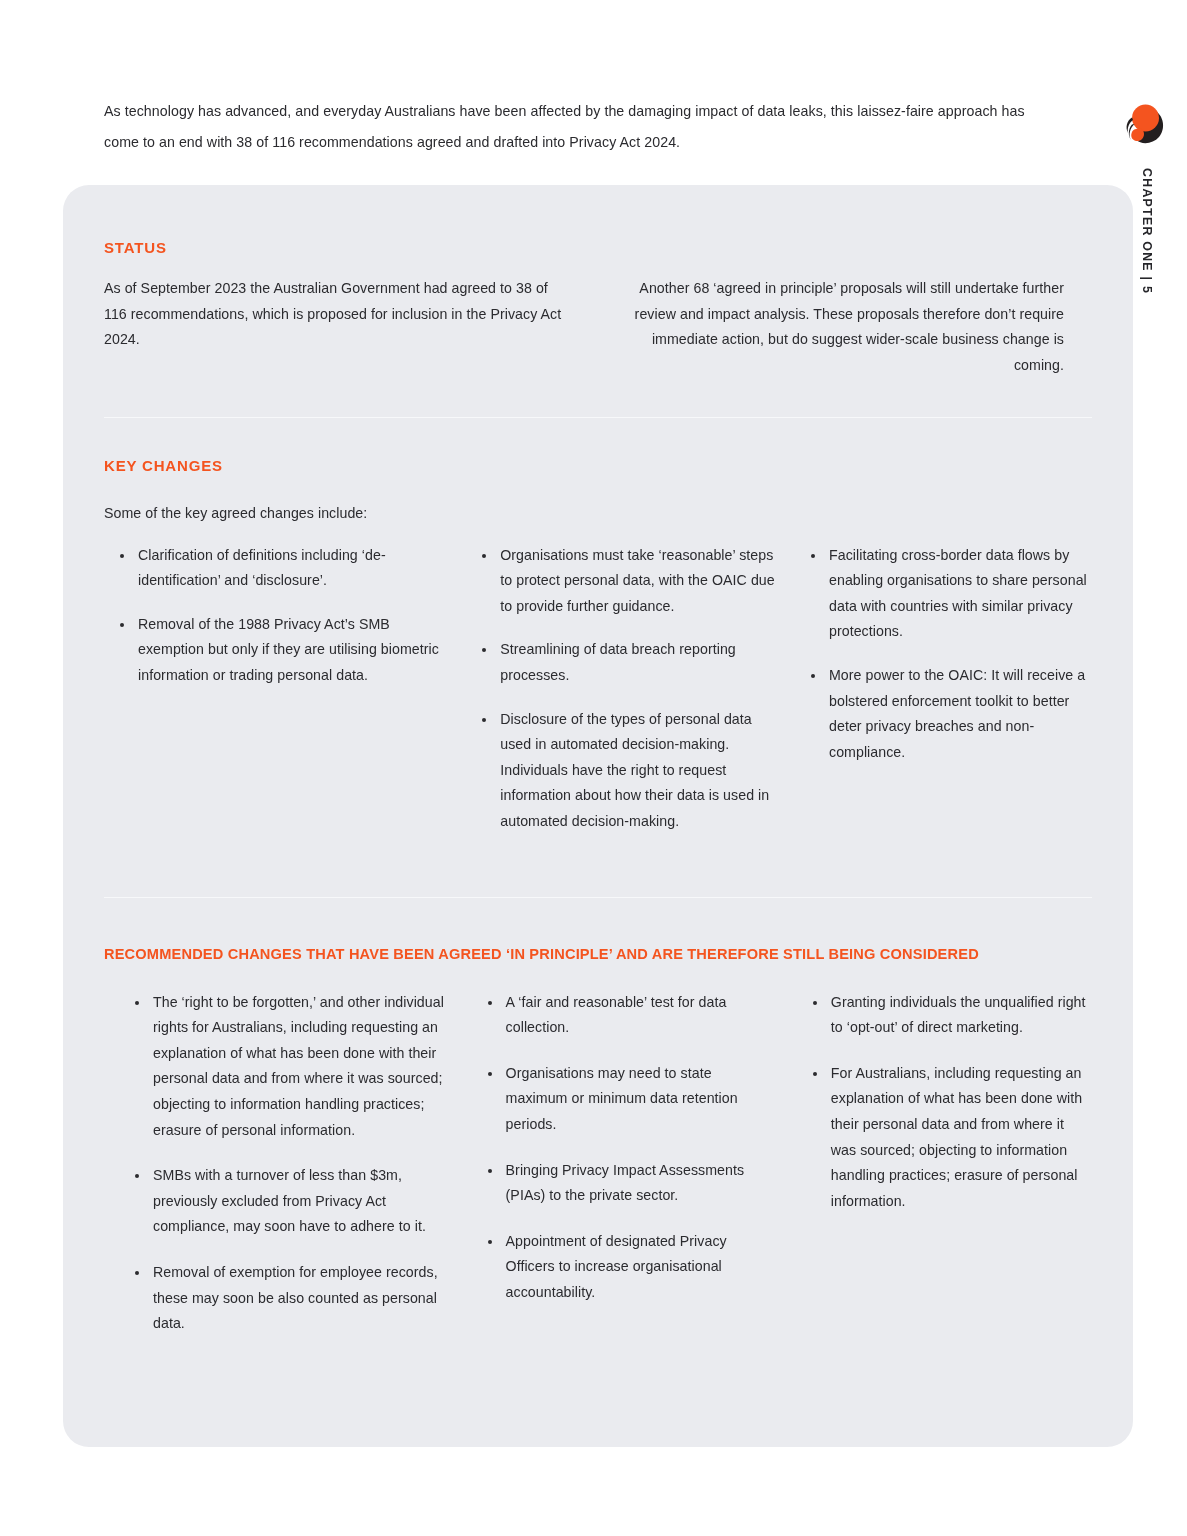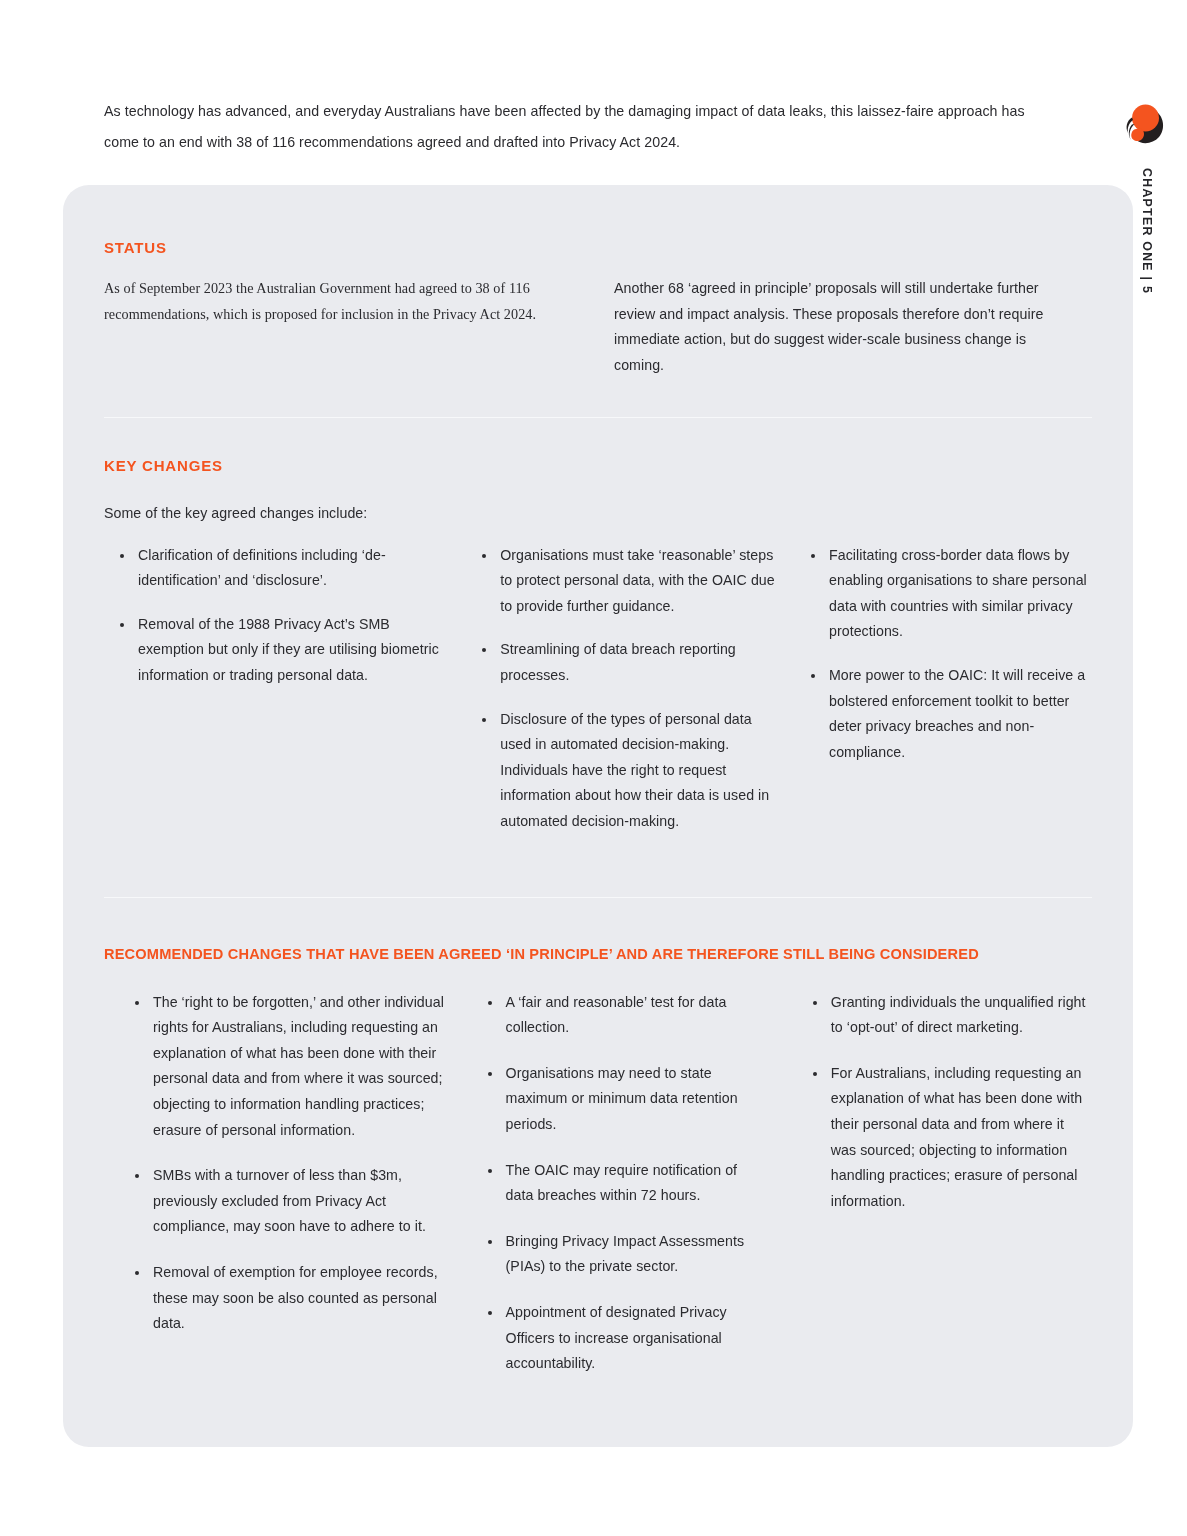--- a/index.html
+++ b/index.html
@@ -82,22 +82,22 @@
 
   
   .status-block { position: absolute; top: 55px; left: 0; width: 100%; }
   .status-cols {
     position: absolute;
     top: 36px;
     left: 0;
     width: 100%;
     display: flex;
   }
-  .status-col-left  { width: 510px; font-family: Liberation Serif, serif; }
-  .status-col-right { width: 478px; padding-left: 0px; }
+  .status-col-left  { width: 510px; }
+  .status-col-right { width: 478px; padding-left: 0px; text-align: right; }
   .status-col-right .body-text { width: 450px; }
   .status-col-left .body-text { width: 470px; }
 
   .div-1 { position: absolute; top: 232px; left: 0; width: 100%; }
 
   
   .key-block { position: absolute; top: 273px; left: 0; width: 100%; }
   .key-intro { margin-top: 28px; }
 
   .cols3 {
@@ -238,21 +238,20 @@
             <ul class="bullets">
               <li>The ‘right to be forgotten,’ and other individual rights for Australians, including requesting an explanation of what has been done with their personal data and from where it was sourced; objecting to information handling practices; erasure of personal information.</li>
               <li>SMBs with a turnover of less than $3m, previously excluded from Privacy Act compliance, may soon have to adhere to it.</li>
               <li>Removal of exemption for employee records, these may soon be also counted as personal data.</li>
             </ul>
           </div>
           <div class="col col2">
             <ul class="bullets">
               <li>A ‘fair and reasonable’ test for data collection.</li>
               <li>Organisations may need to state maximum or minimum data retention periods.</li>
-              <li>The OAIC may require notification of data breaches within 72 hours.</li>
               <li>Bringing Privacy Impact Assessments (PIAs) to the private sector.</li>
               <li>Appointment of designated Privacy Officers to increase organisational accountability.</li>
             </ul>
           </div>
           <div class="col col3">
             <ul class="bullets">
               <li>Granting individuals the unqualified right to ‘opt-out’ of direct marketing.</li>
               <li>For Australians, including requesting an explanation of what has been done with their personal data and from where it was sourced; objecting to information handling practices; erasure of personal information.</li>
             </ul>
           </div>

